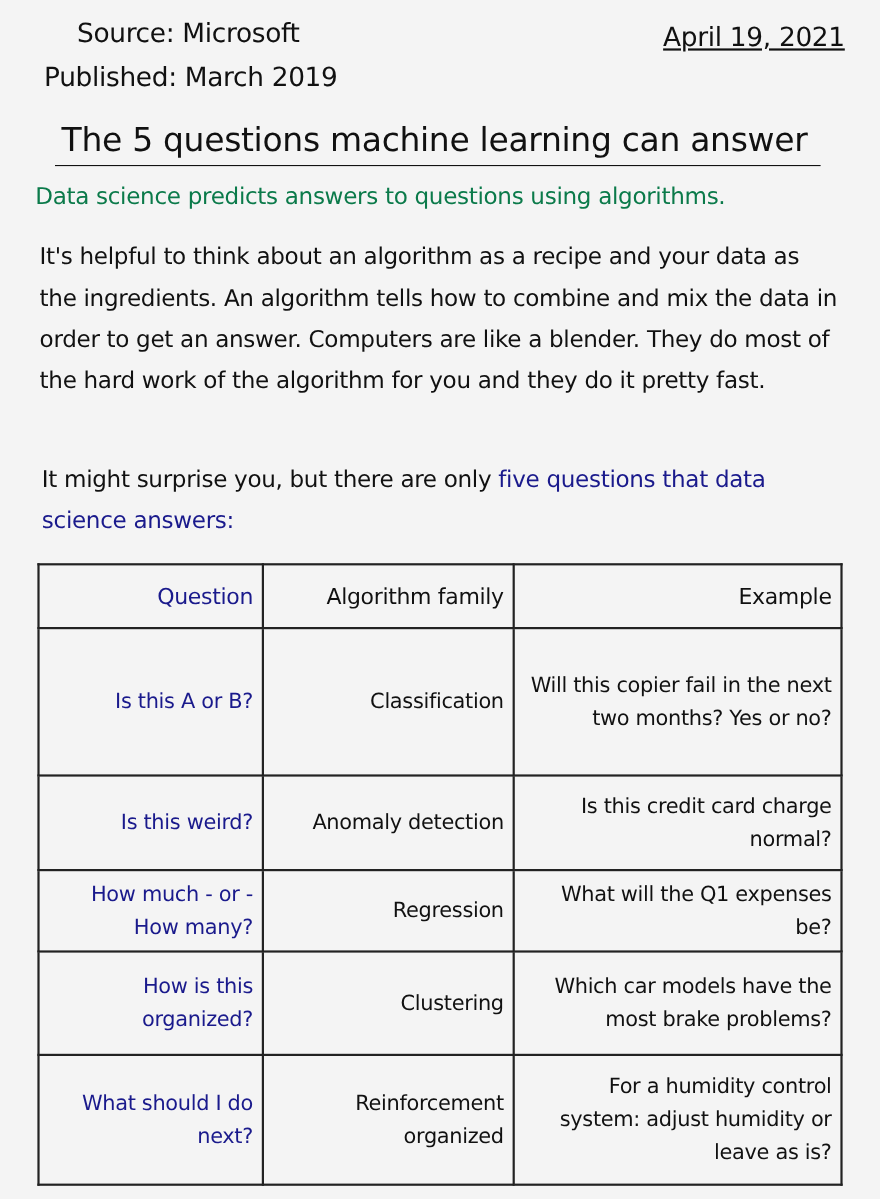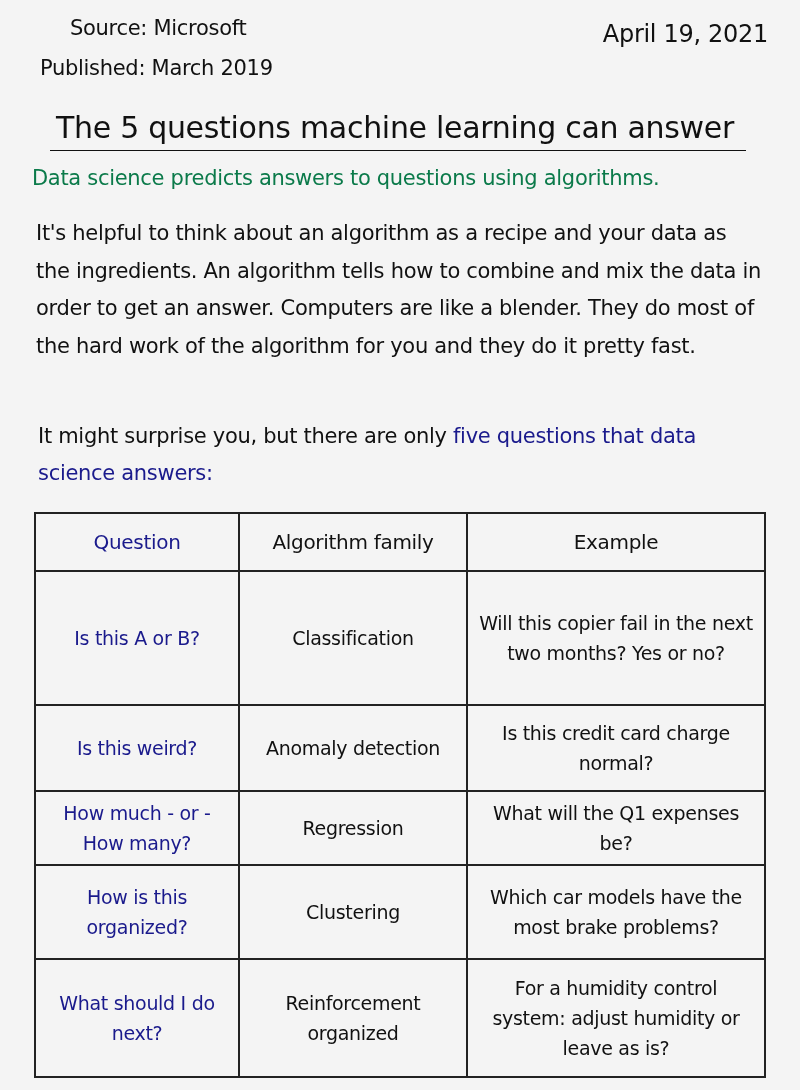--- a/index.html
+++ b/index.html
@@ -5,25 +5,25 @@
     html, body { margin: 0; padding: 0; }
     body {
       width: 800px; height: 1090px;
       background: #f4f4f4;
       font-family: "DejaVu Sans", sans-serif;
       color: #111;
       position: relative;
       overflow: hidden;
     }
     .hand { font-family: "DejaVu Sans", sans-serif; letter-spacing: -0.3px; }
-    .meta { position: absolute; font-size: 21px; }
+    .meta { position: absolute; font-size: 24px; }
     .meta .lbl { display: inline-block; text-align: right; }
     #src { left: 70px; top: 16px; }
     #pub { left: 40px; top: 56px; }
-    #date { right: 32px; top: 20px; font-size: 24px; }
+    #date { right: 32px; top: 20px; font-size: 24px; text-decoration: underline; }
     #title {
       position: absolute; left: 50px; top: 108px; width: 690px;
       font-size: 30px; padding-left: 6px;
       border-bottom: 1.5px solid #111; line-height: 40px; padding-bottom: 2px;
     }
     #subtitle {
       position: absolute; left: 32px; top: 166px;
       font-size: 21px; color: #0b7a4a;
     }
     #body-para {
@@ -35,21 +35,21 @@
       font-size: 21px; line-height: 37px;
     }
     .blue { color: #1a1a8c; }
     table {
       position: absolute; left: 34px; top: 512px;
       width: 732px; border-collapse: collapse;
       font-size: 19px;
     }
     td, th {
       border: 2px solid #222; padding: 6px 8px; vertical-align: middle;
-      text-align: center; font-weight: normal; line-height: 30px;
+      text-align: right; font-weight: normal; line-height: 30px;
     }
     th { height: 44px; font-size: 20px; }
     .c1 { width: 186px; color: #1a1a8c; }
     .c2 { width: 210px; }
     .c3 { }
   </style>
 </head>
 <body>
 
 <div class="meta hand" id="src">

